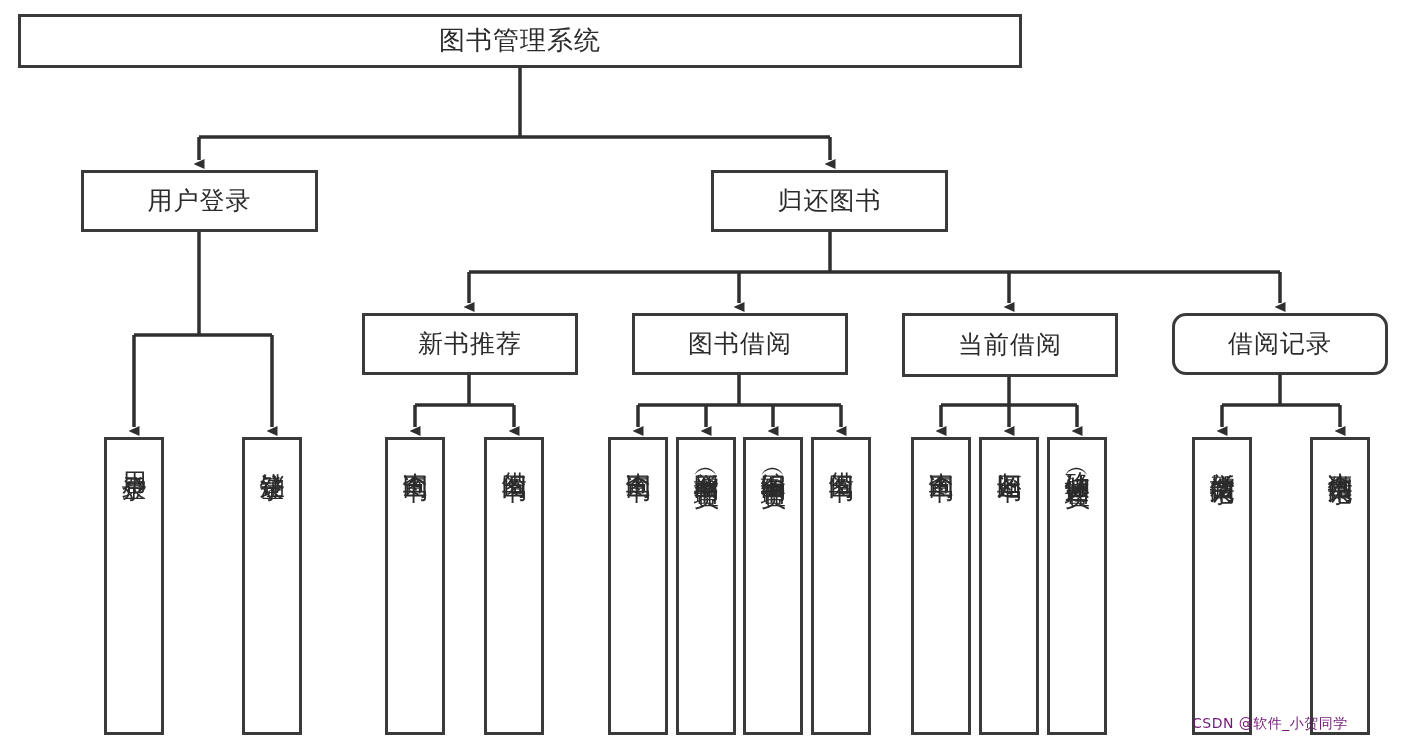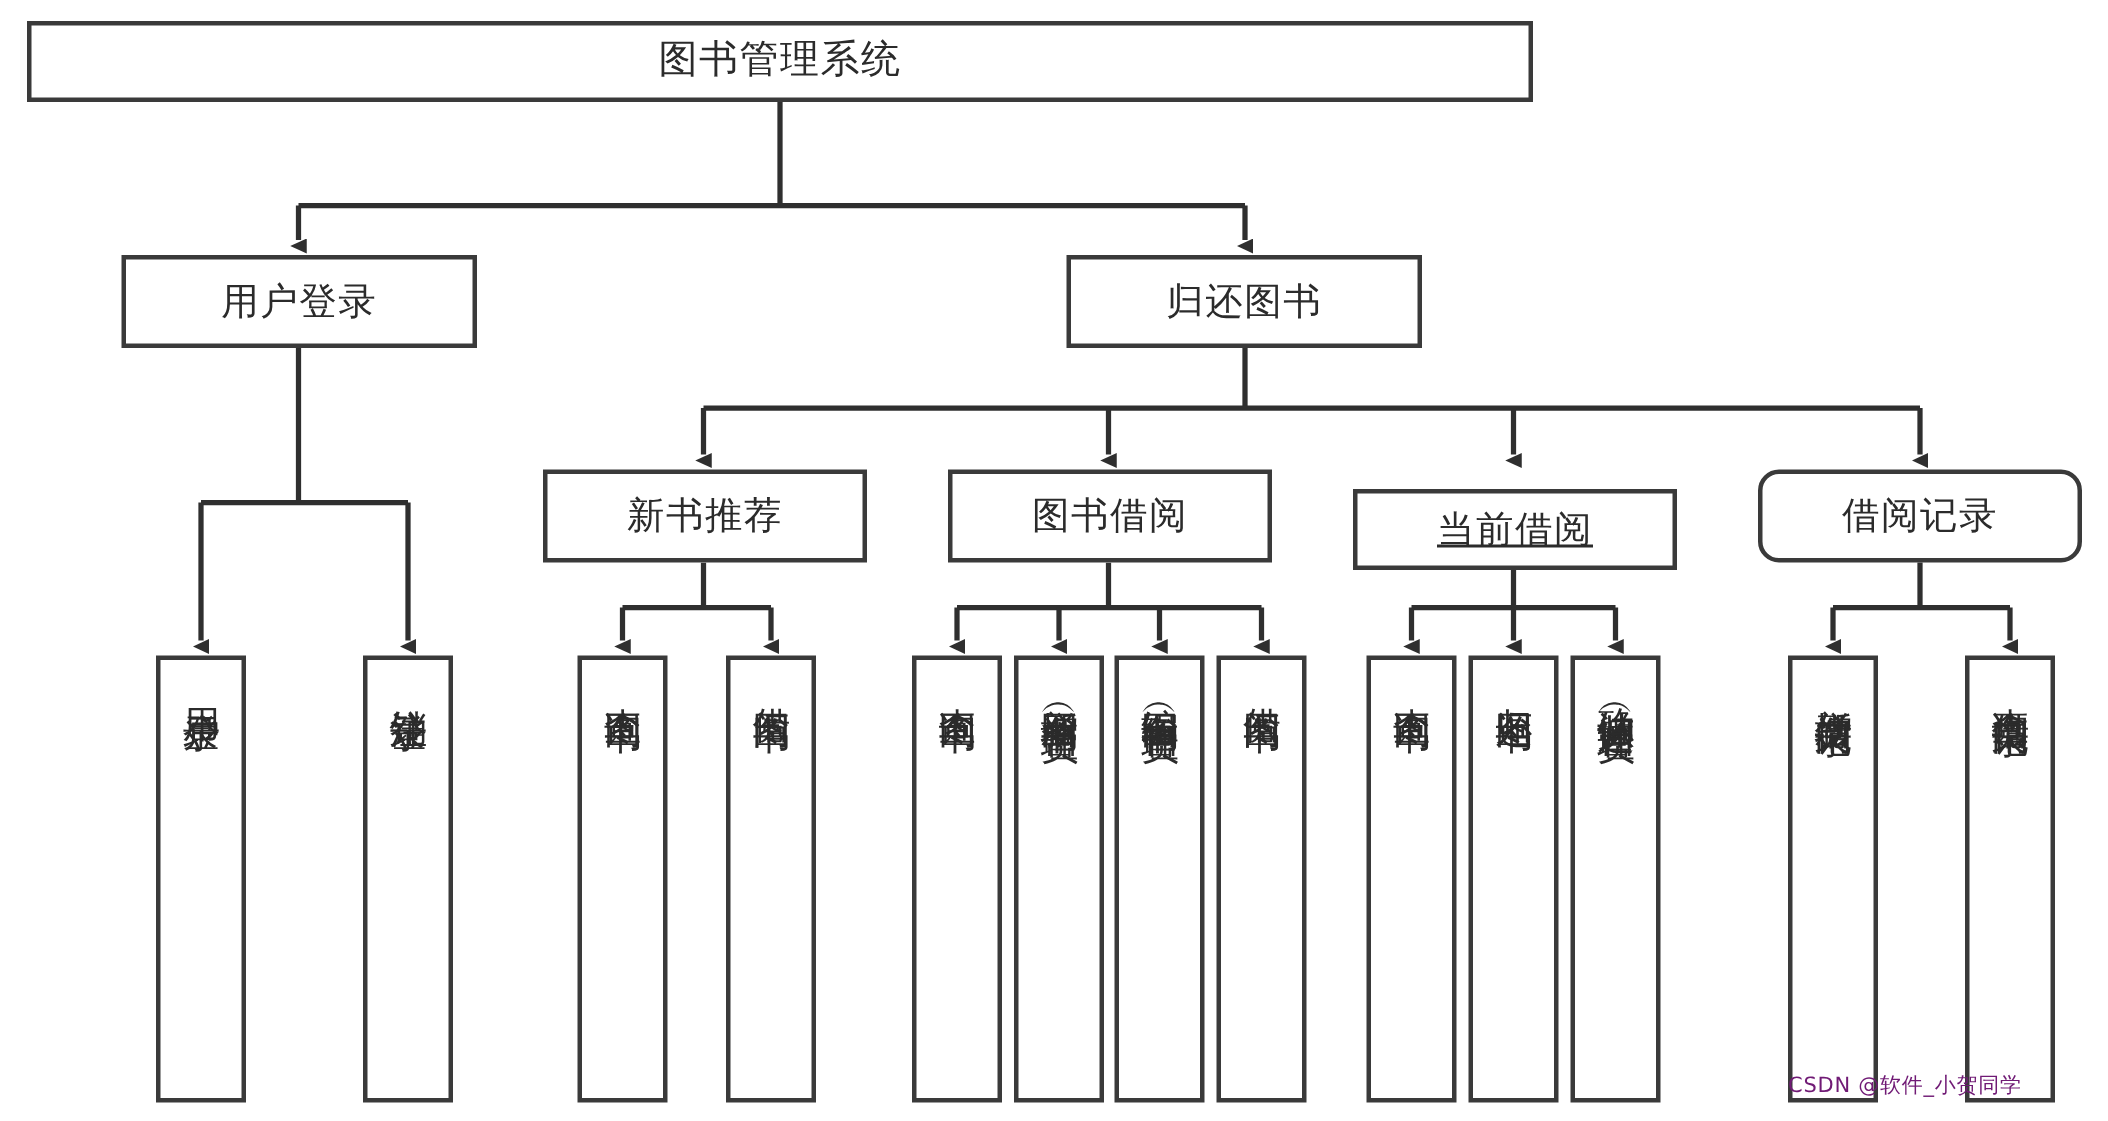--- a/index.html
+++ b/index.html
@@ -129,21 +129,21 @@
   <div class="node" style="left:711px; top:170px; width:237px; height:62px;">
     <span class="label">归还图书</span>
   </div>
 
   <div class="node" style="left:362px; top:313px; width:216px; height:62px;">
     <span class="label">新书推荐</span>
   </div>
   <div class="node" style="left:632px; top:313px; width:216px; height:62px;">
     <span class="label">图书借阅</span>
   </div>
-  <div class="node" style="left:902px; top:326px; width:216px; height:54px;text-decoration:underline;">
+  <div class="node" style="left:902px; top:313px; width:216px; height:64px;">
     <span class="label">当前借阅</span>
   </div>
   <div class="node" style="left:1172px; top:313px; width:216px; height:62px;border-radius:14px;">
     <span class="label">借阅记录</span>
   </div>
 
   <div class="node vertical" style="left:104px; top:437px; width:60px; height:298px;">
     <span class="label">用户登录</span>
   </div>
   <div class="node vertical" style="left:242px; top:437px; width:60px; height:298px;">

